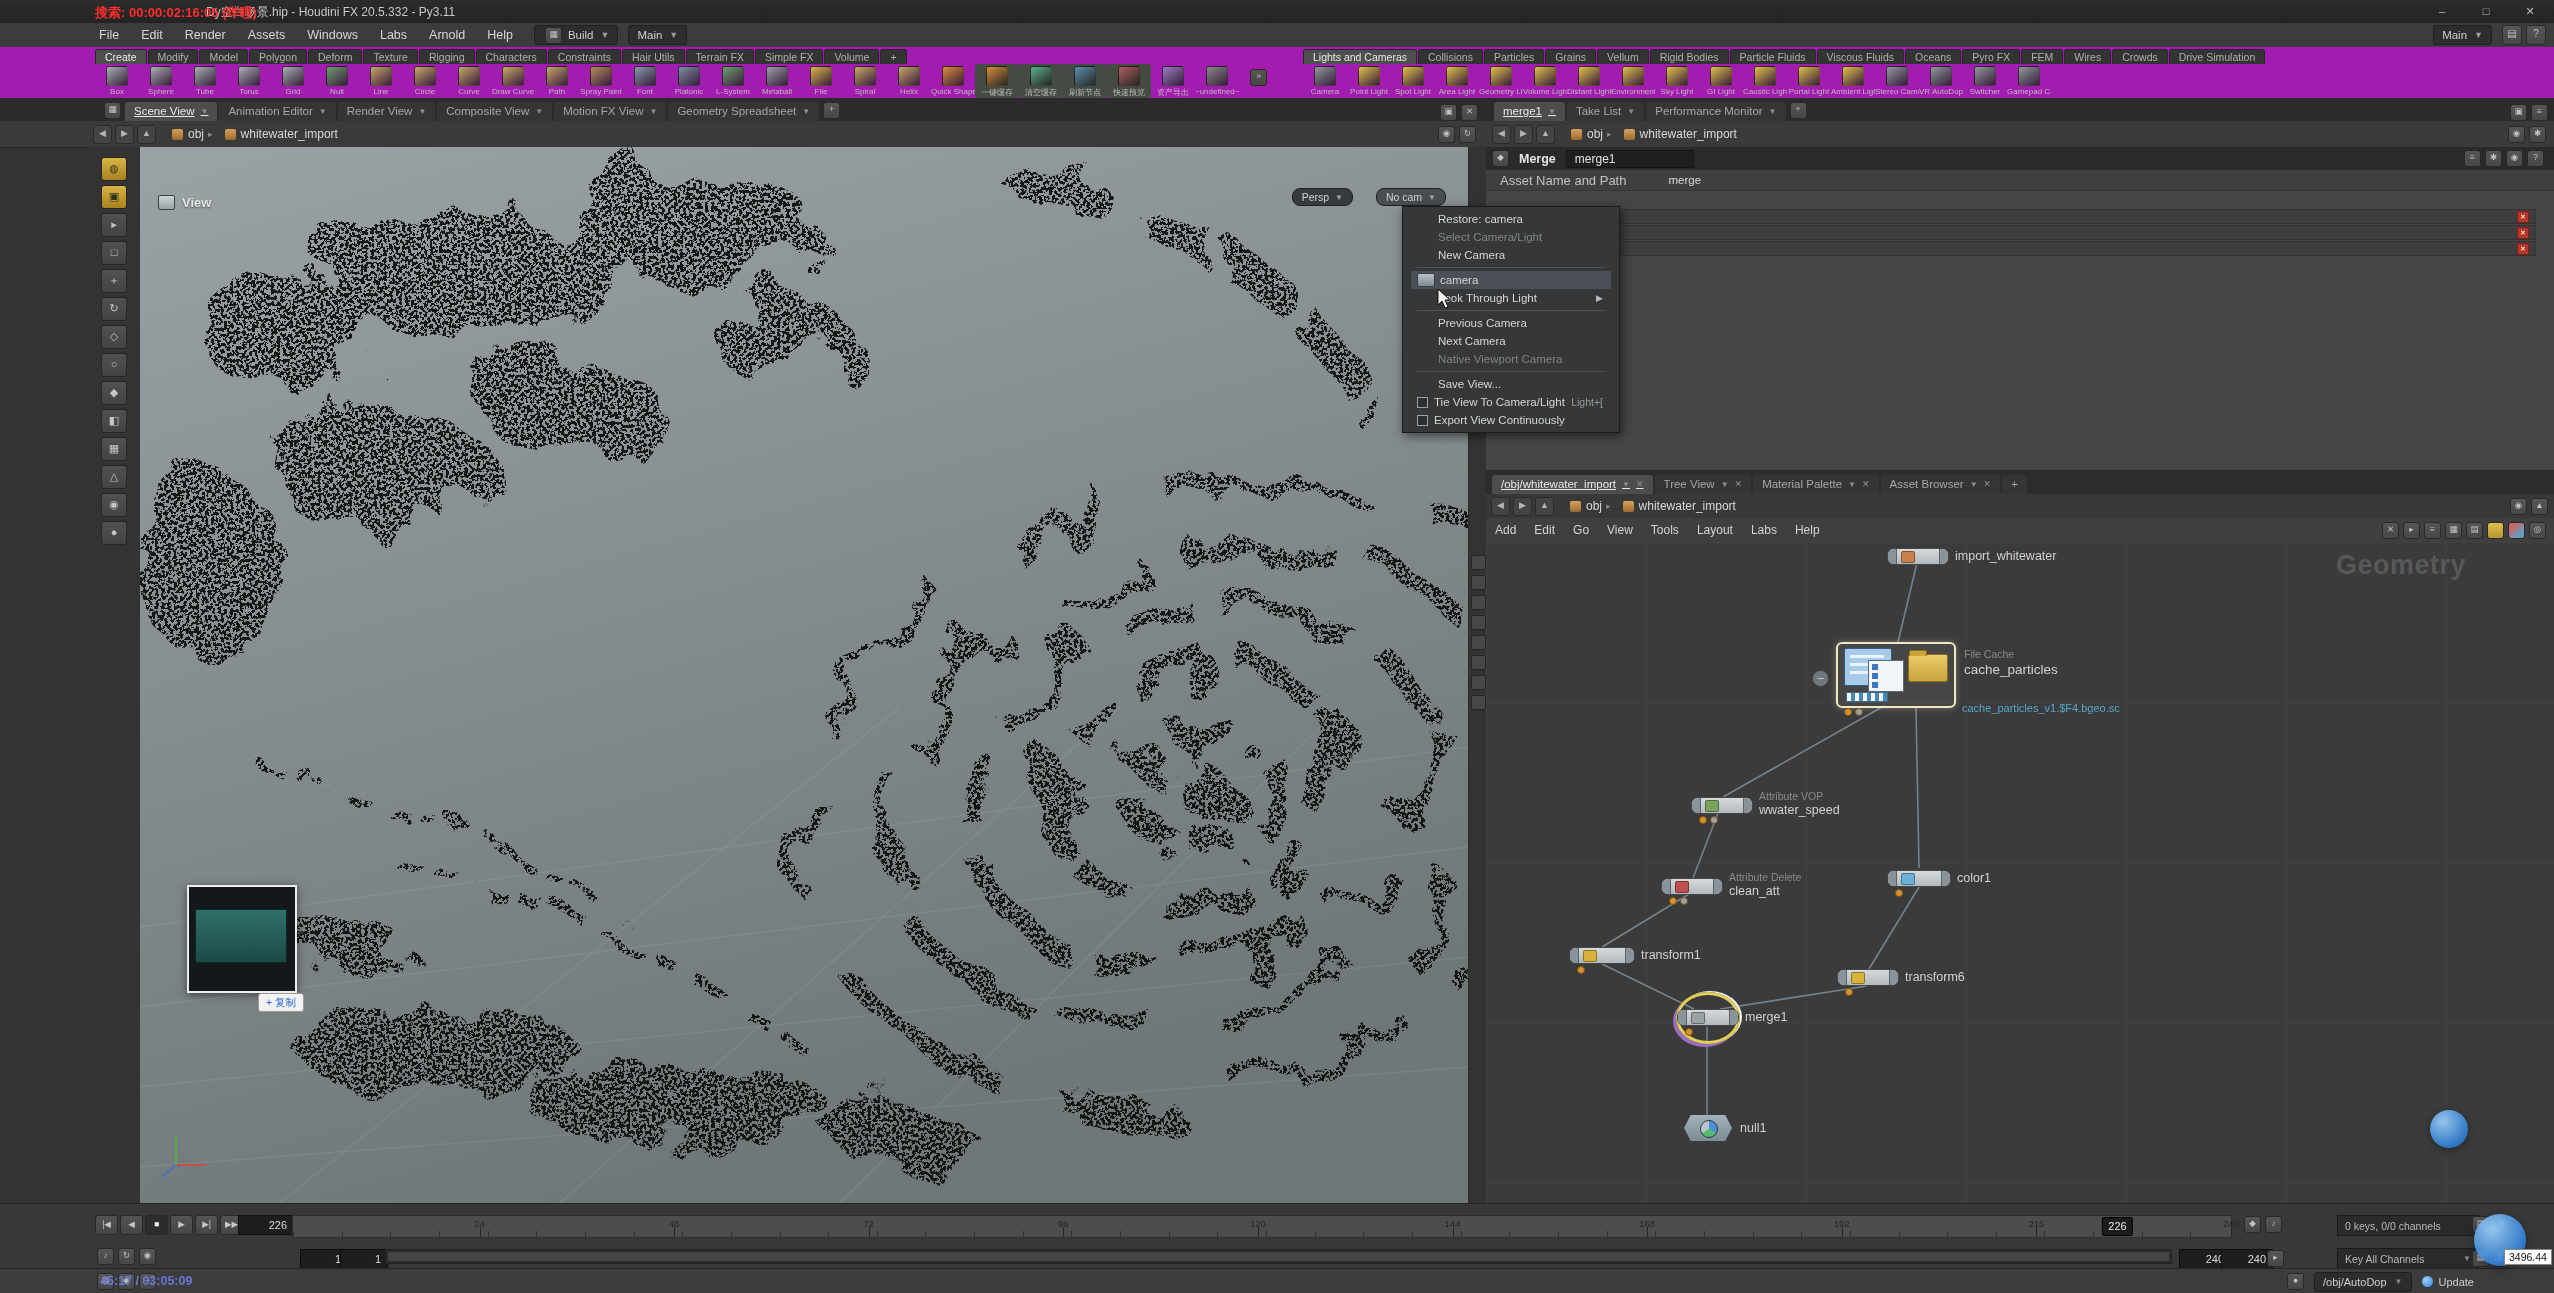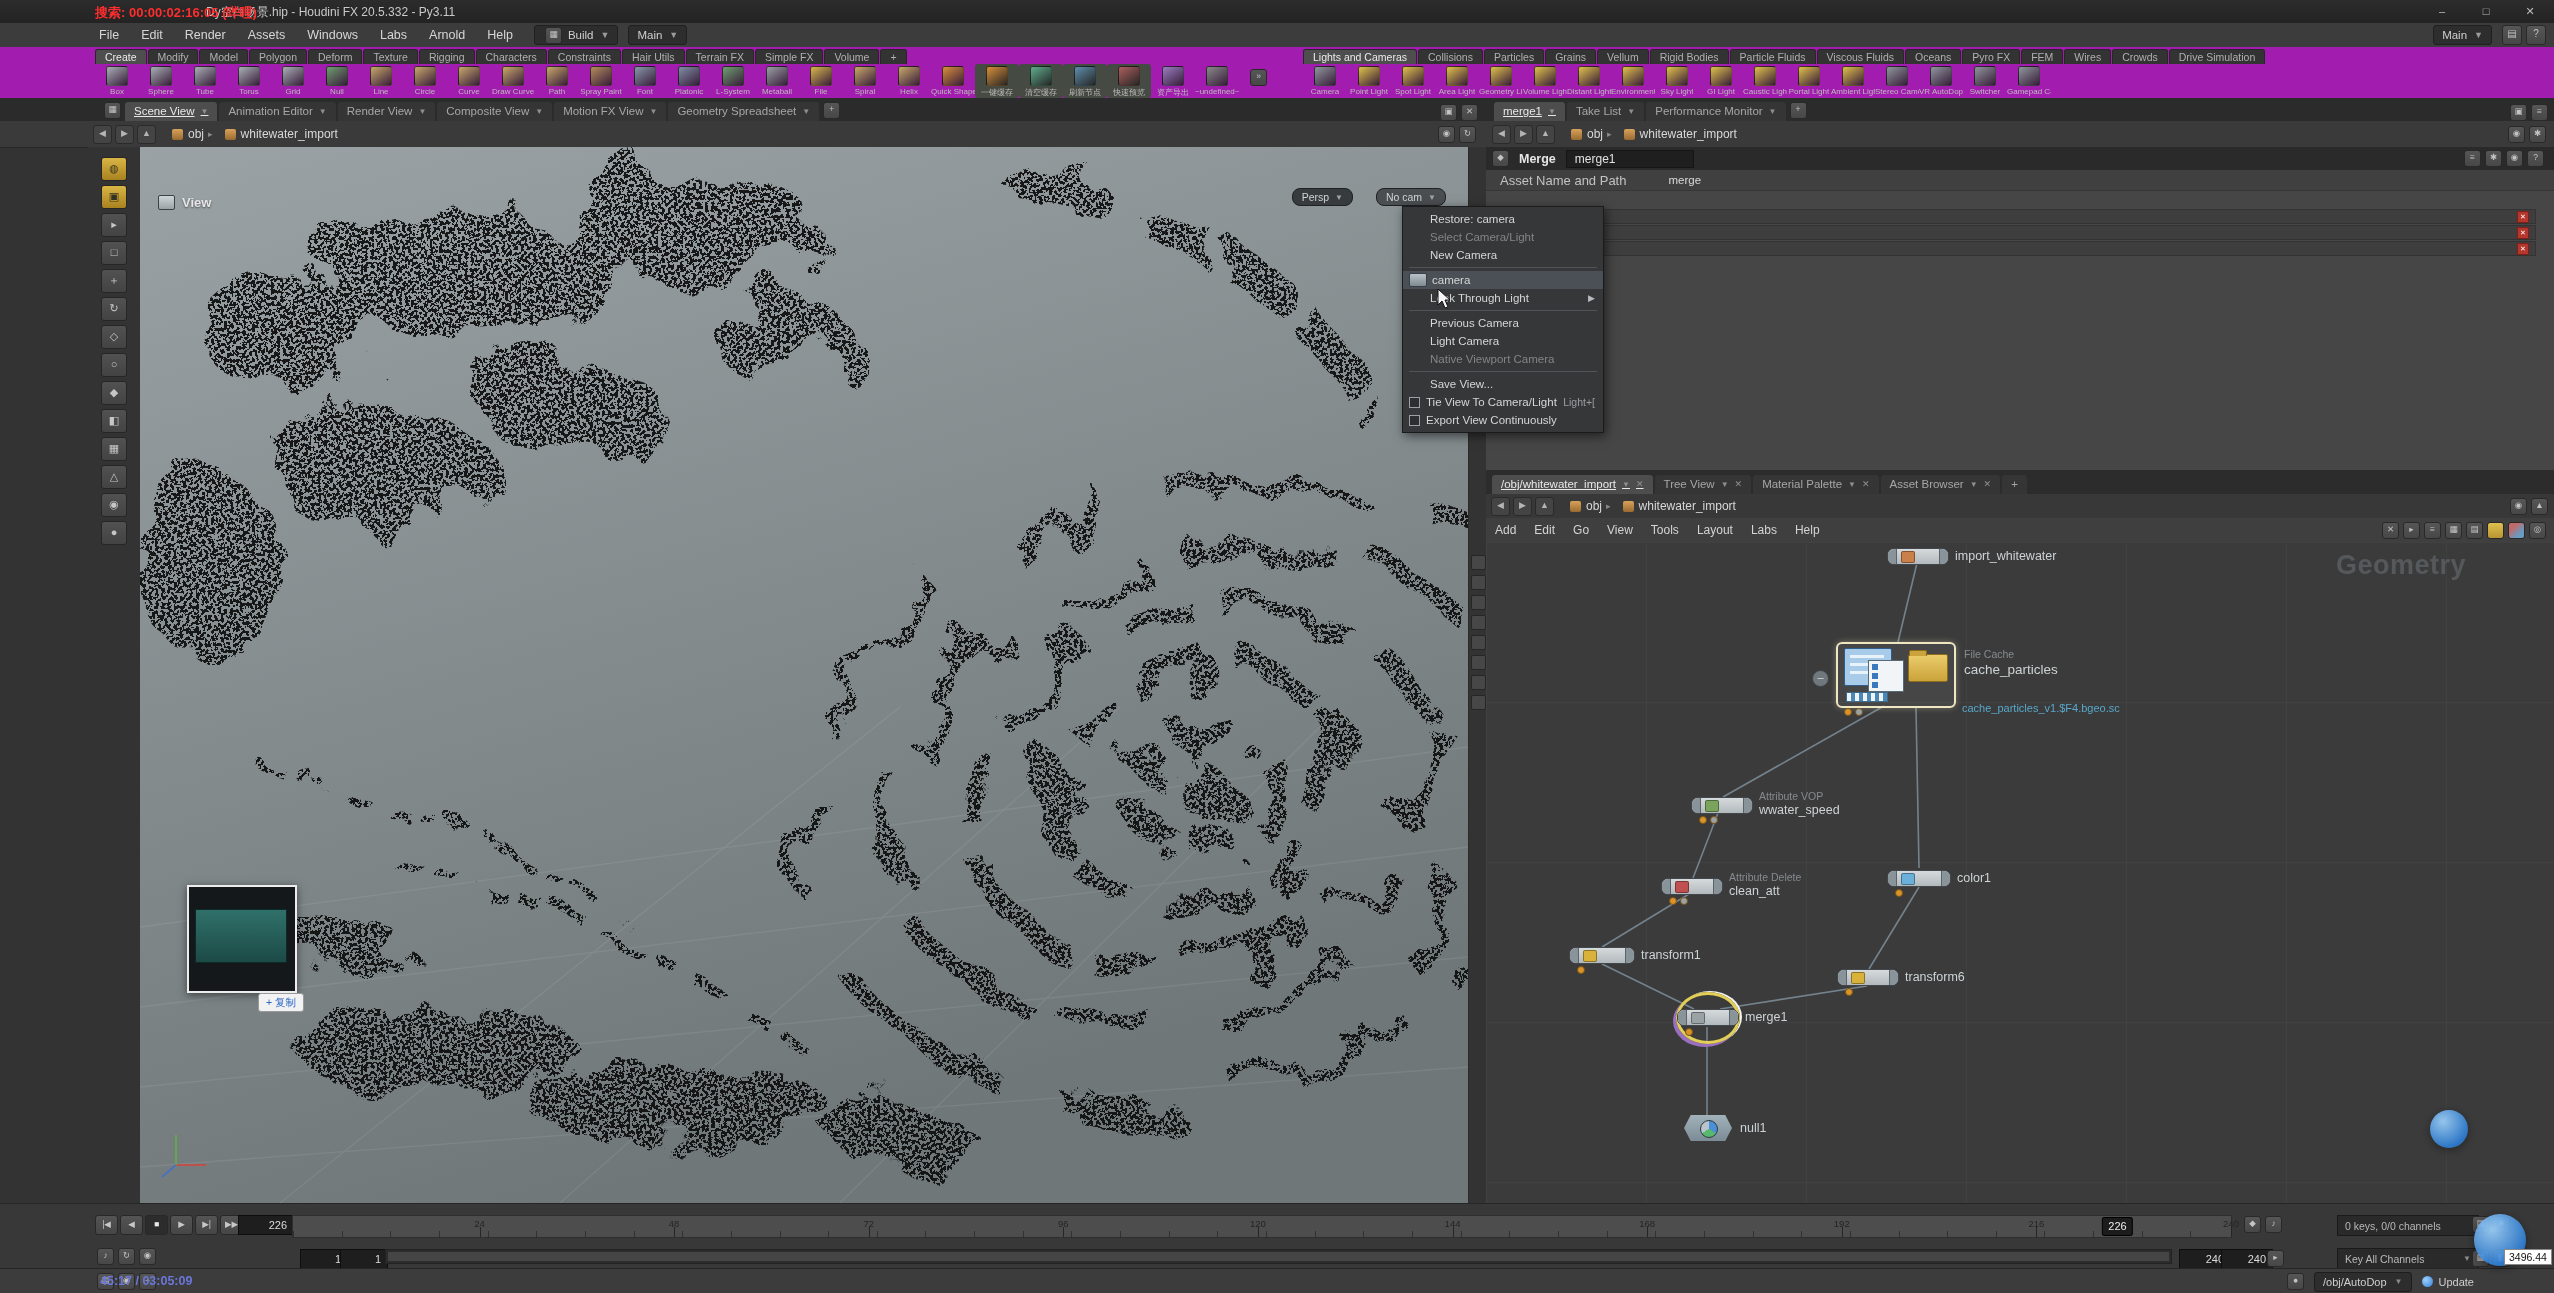--- a/index.html
+++ b/index.html
@@ -68,21 +68,21 @@
 
   
   #thumb-overlay{position:absolute;left:187px;top:885px;width:106px;height:104px;background:#15181a;
                  border:2px solid #ededed;box-shadow:0 2px 8px rgba(0,0,0,.5);z-index:40;}
   #thumb-inner{position:absolute;left:6px;top:22px;width:90px;height:52px;background:linear-gradient(#30706a,#1c4a46);border:1px solid #0c2a28;}
   #copy-chip{position:absolute;left:258px;top:993px;height:17px;padding:0 7px;background:#f2f2f2;border:1px solid #9a9a9a;
              border-radius:3px;color:#2a66c8;font-size:10.5px;line-height:16px;z-index:41;}
 
   
   #camera-menu{position:absolute;left:1402px;top:206px;width:200px;background:#353738;border:1px solid #191b1c;
-               box-shadow:2px 3px 10px rgba(0,0,0,.55);z-index:50;padding:3px 0;}
+               box-shadow:2px 3px 10px rgba(0,0,0,.55);z-index:50;padding:3px 8px;}
   .cm-item{height:18px;display:flex;align-items:center;padding:0 8px 0 6px;color:#d4d6d7;font-size:11.5px;white-space:nowrap;}
   .cm-item.disabled{color:#828586;}
   .cm-item.hover{background:#4a5055;}
   .cm-ic{width:16px;height:12px;margin-right:5px;flex:0 0 16px;}
   .cm-spacer{width:16px;margin-right:5px;flex:0 0 16px;}
   .cm-check{width:9px;height:9px;border:1px solid #9aa0a3;margin-right:6px;flex:0 0 9px;background:#2c2e2f;}
   .cm-short{margin-left:auto;color:#9a9ea0;font-size:10.5px;}
   .cm-sub{margin-left:auto;color:#b8bcbe;font-size:9px;}
   .cm-sep{height:1px;background:#505456;margin:3px 6px;}
 
@@ -674,21 +674,21 @@
         <span>Look Through Light</span>
         <span class="cm-sub">▶</span>
       </div>
       <div class="cm-sep"></div>
       <div class="cm-item">
         <span class="cm-spacer"></span>
         <span>Previous Camera</span>
       </div>
       <div class="cm-item">
         <span class="cm-spacer"></span>
-        <span>Light Camera</span>
+        <span>Next Camera</span>
       </div>
       <div class="cm-item disabled">
         <span class="cm-spacer"></span>
         <span>Native Viewport Camera</span>
       </div>
       <div class="cm-sep"></div>
       <div class="cm-item">
         <span class="cm-spacer"></span>
         <span>Save View...</span>
       </div>

